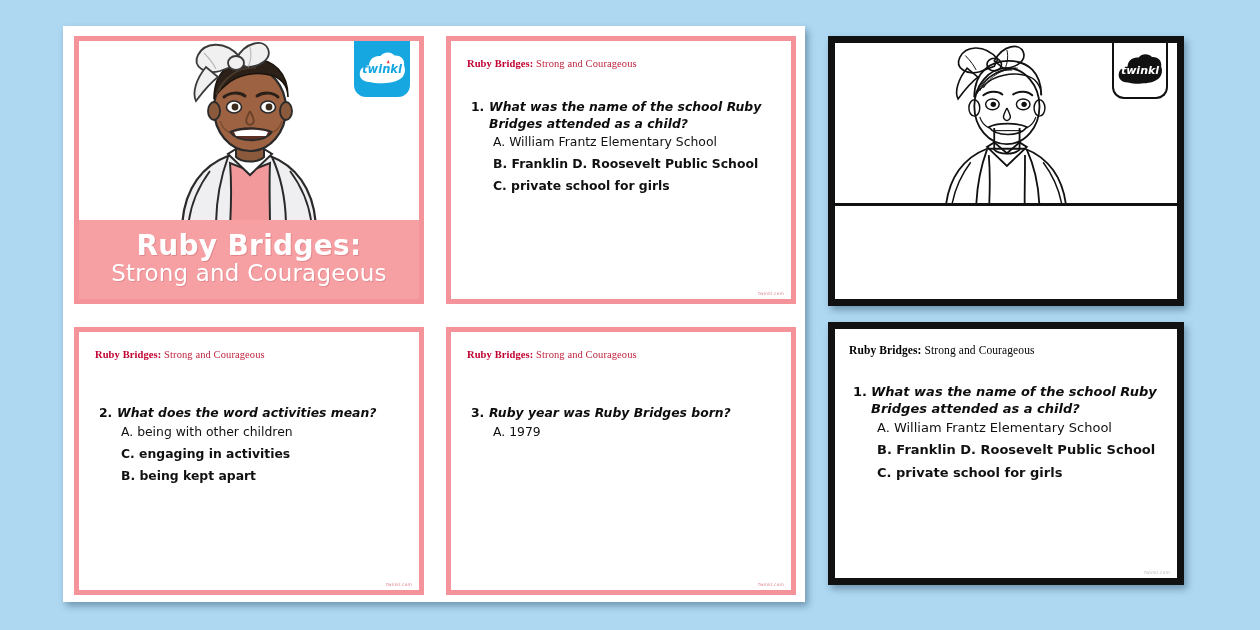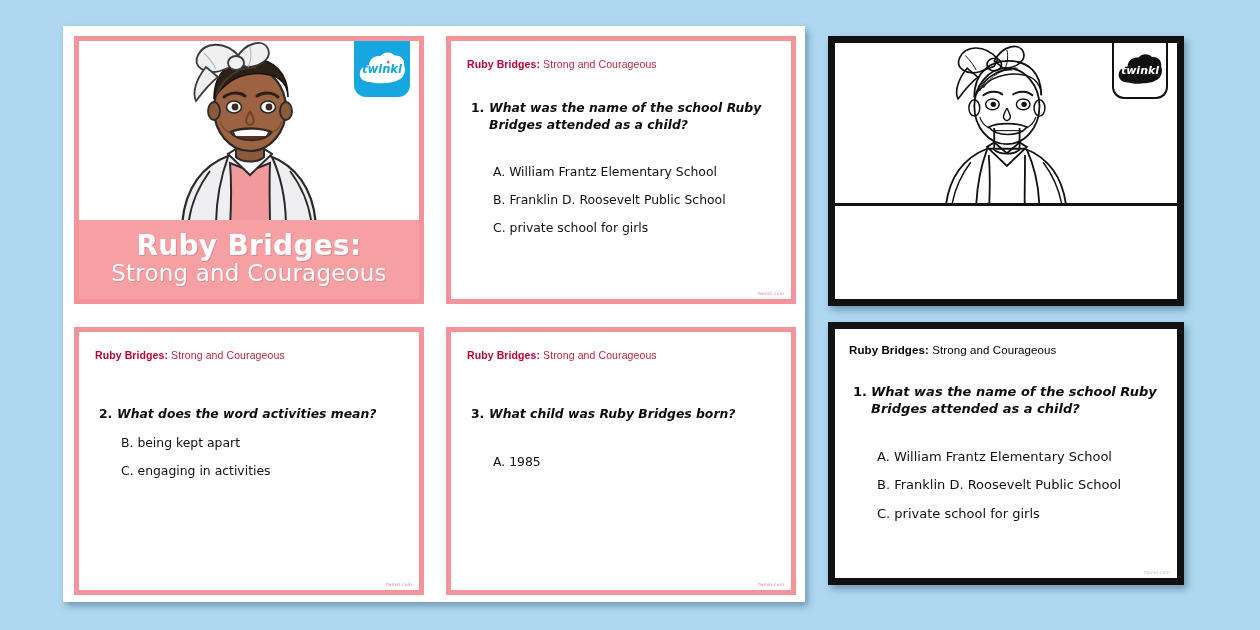--- a/index.html
+++ b/index.html
@@ -110,21 +110,21 @@
     border-top: none;
     border-radius: 0 0 12px 12px;
     display: flex;
     align-items: center;
     justify-content: center;
   }
   .twinkl-bw svg { width: 46px; height: 36px; display:block; }
 
   
   .q-head {
-    font-family: Liberation Sans, sans-serif;
+    font-family: Liberation Serif, serif;
     font-size: 10.5px;
     margin: 17px 0 0 16px;
     letter-spacing: .1px;
   }
   .q-head .b { font-weight: 700; color: #c00030; }
   .q-head .n { font-weight: 400; color: #c0243f; }
   .q-head.bw .b { color: #000; font-weight: 700; }
   .q-head.bw .n { color: #000; font-weight: 400; }
 
   .q-body { padding: 0 16px; margin-top: 30px; }
@@ -142,22 +142,22 @@
   .q-text { flex: 1; font-style: italic; }
 
   .opt {
     font-family: "DejaVu Sans", sans-serif;
     font-weight: 400;
     font-size: 12.4px;
     color: #111;
     margin-left: 26px;
     line-height: 1.3;
   }
-  .opt.first { margin-top: 31px; }
-  .opt.rest  { margin-top: 12px; }
+  .opt.first { margin-top: 2px; }
+  .opt.rest  { margin-top: 6px; font-weight: bold; }
 
   .watermark {
     position: absolute;
     right: 7px;
     bottom: 3px;
     font-size: 4.4px;
     letter-spacing: .2px;
     color: #d9838b;
     font-family: "DejaVu Sans", sans-serif;
   }
@@ -301,36 +301,37 @@
 
     <div class="pcard r2c1">
       <div class="q-head">
         <span class="b">Ruby Bridges:</span><span class="n"> Strong and Courageous</span>
       </div>
       <div class="q-body" style="margin-top:45px;">
         <div class="q-line">
           <span class="q-num">2.</span>
           <span class="q-text">What does the word activities mean?</span>
         </div>
+        <div class="opt first">A. being with other children</div>
+        <div class="opt rest">C. engaging in activities</div>
         <div class="opt rest">B. being kept apart</div>
-        <div class="opt rest">C. engaging in activities</div>
       </div>
       <div class="watermark">twinkl.com</div>
     </div>
 
     <div class="pcard r2c2">
       <div class="q-head">
         <span class="b">Ruby Bridges:</span><span class="n"> Strong and Courageous</span>
       </div>
       <div class="q-body" style="margin-top:45px;">
         <div class="q-line">
           <span class="q-num">3.</span>
-          <span class="q-text">What child was Ruby Bridges born?</span>
+          <span class="q-text">Ruby year was Ruby Bridges born?</span>
         </div>
-        <div class="opt first">A. 1985</div>
+        <div class="opt first">A. 1979</div>
       </div>
       <div class="watermark">twinkl.com</div>
     </div>
 
   </div>
 </div>
 
 <div class="bwcard top">
   <div class="bw-art">
 

